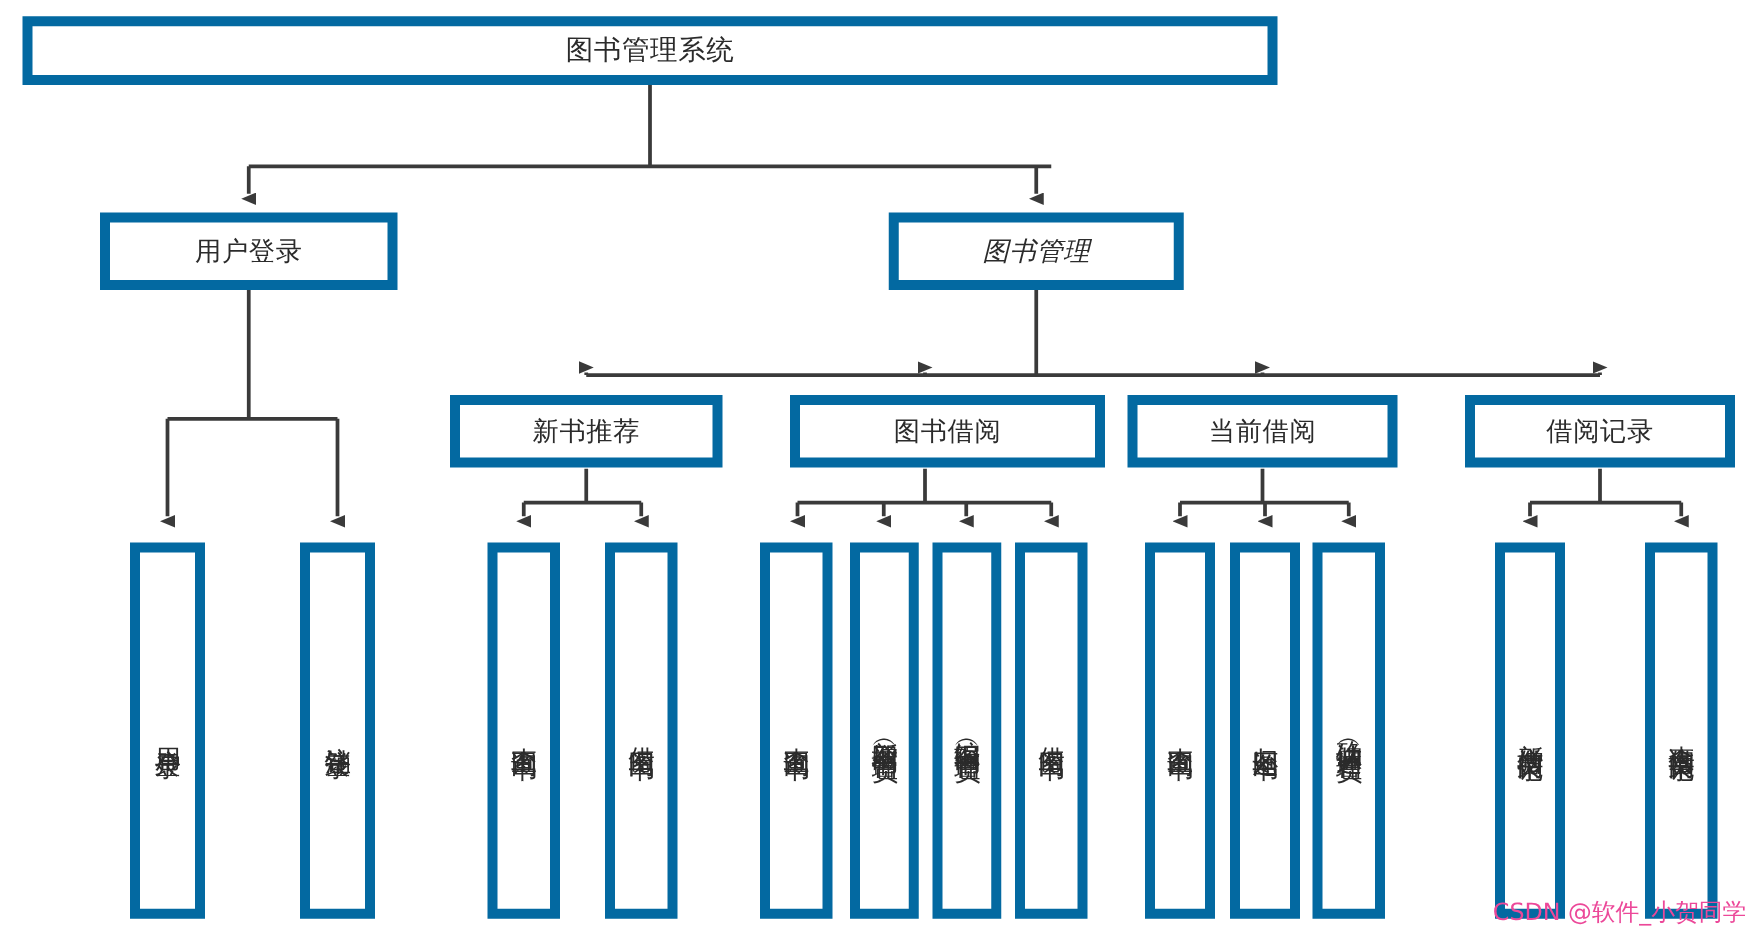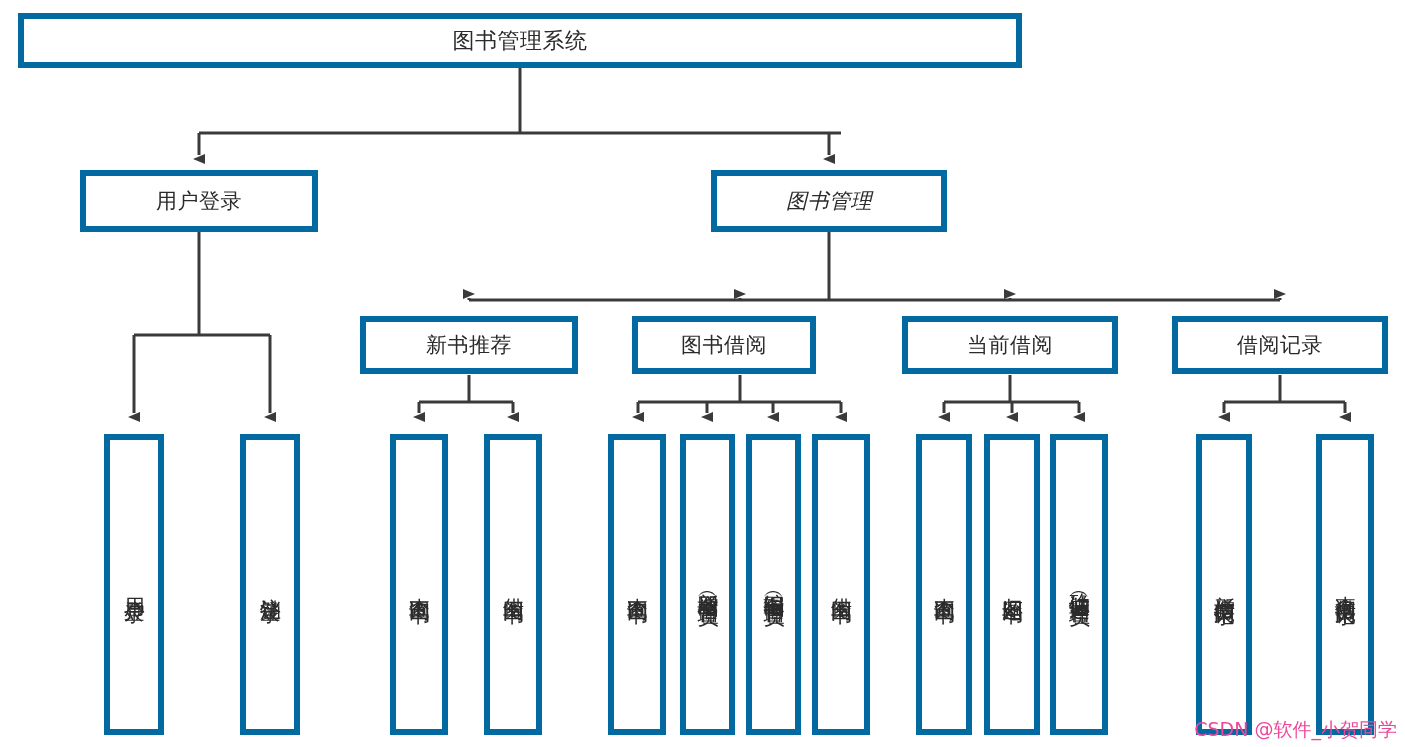--- a/index.html
+++ b/index.html
@@ -21,21 +21,21 @@
     position: absolute;
     left: 0;
     top: 0;
     width: 1405px;
     height: 747px;
   }
   .node {
     position: absolute;
     box-sizing: border-box;
     background: #ffffff;
-    border: 6px solid #0369a1;
+    border: 8px solid #0369a1;
     display: flex;
     align-items: center;
     justify-content: center;
     z-index: 2;
   }
   .node-label {
     color: #2b2b2b;
     text-align: center;
     line-height: 1.25;
     letter-spacing: 0.5px;
@@ -134,21 +134,21 @@
   </div>
 
   <div class="node horizontal" style="left:711px; top:170px; width:236px; height:62px;font-style:italic;">
     <span class="node-label">图书管理</span>
   </div>
 
   <div class="node horizontal" style="left:360px; top:316px; width:218px; height:58px;font-family:Liberation Serif, serif;">
     <span class="node-label">新书推荐</span>
   </div>
 
-  <div class="node horizontal" style="left:632px; top:316px; width:184px; height:58px;">
+  <div class="node horizontal" style="left:632px; top:316px; width:252px; height:58px;">
     <span class="node-label">图书借阅</span>
   </div>
 
   <div class="node horizontal" style="left:1172px; top:316px; width:216px; height:58px;">
     <span class="node-label">借阅记录</span>
   </div>
 
   <div class="node horizontal" style="left:902px; top:316px; width:216px; height:58px;">
     <span class="node-label">当前借阅</span>
   </div>

